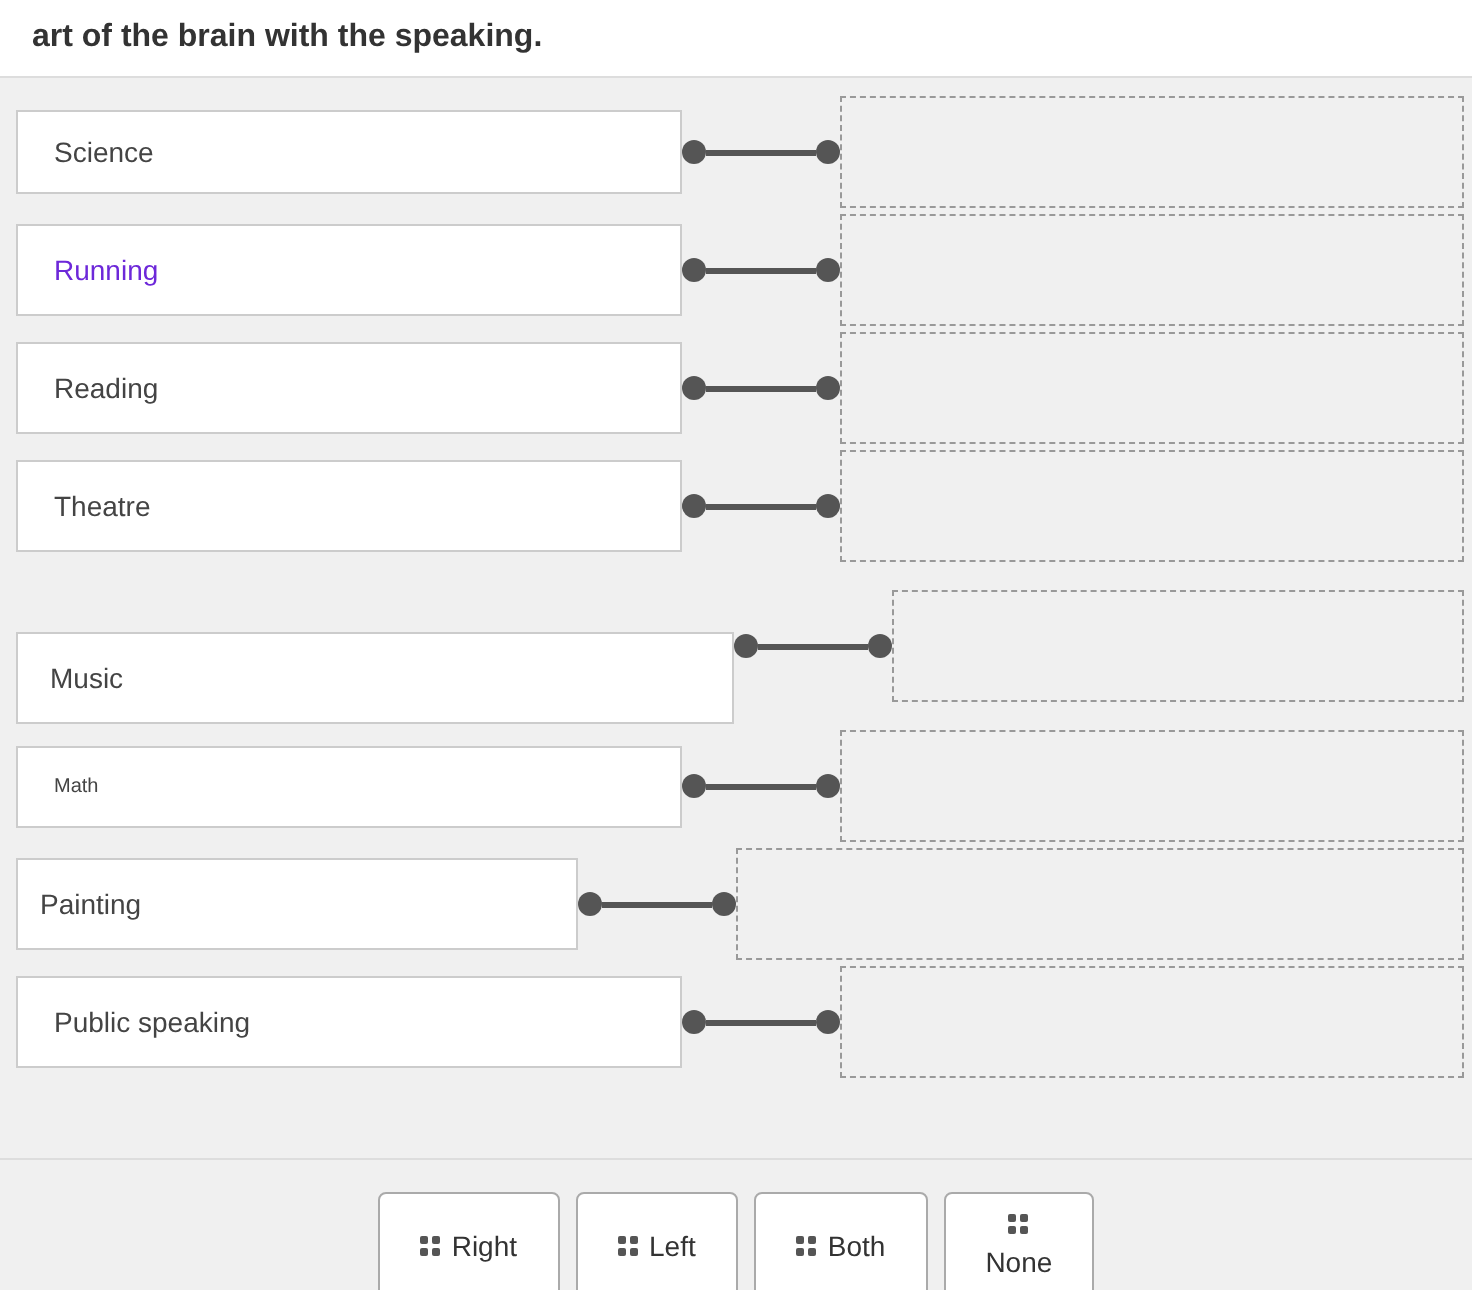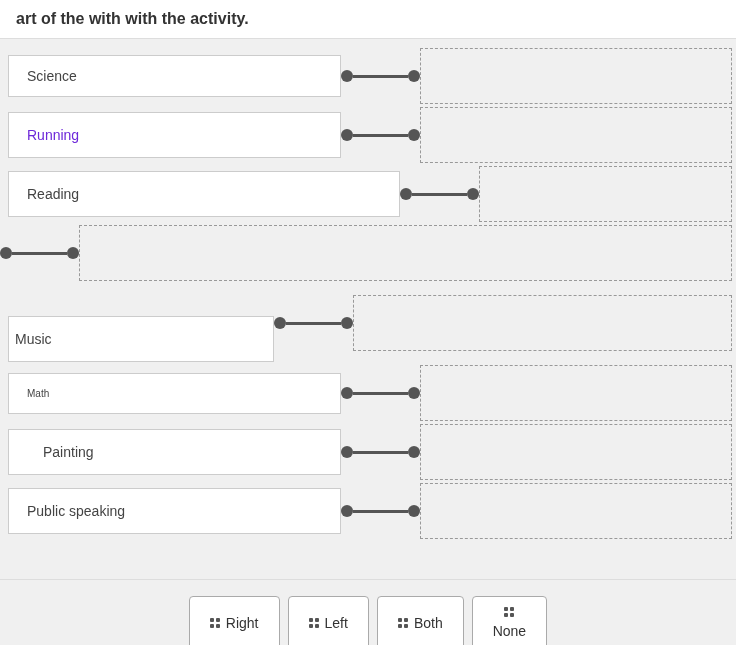--- a/index.html
+++ b/index.html
@@ -9,21 +9,21 @@
       width: 736px;
       min-height: 645px;
       overflow-x: hidden;
     }
   </style>
 </head>
 <body>
 
 <div>
   <div style="background:white; padding:10px 16px; border-bottom:1px solid #ddd;">
-    <span style="font-weight:bold; font-size:16px; color:#333;">art of the with with the activity.</span>
+    <span style="font-weight:bold; font-size:16px; color:#333;">art of the brain with the speaking.</span>
   </div>
 
   <div style="display:flex; background:#f0f0f0; min-height:540px;">
 
     <div style="flex:1; padding: 6px 0;">
 
       <div style="display:flex; align-items:center; margin: 3px 0;">
         <div style="background:white; border:1px solid #ccc; padding:12px 18px; width:333px; margin-left:8px; font-size:14px; color:#444; flex-shrink:0;">
           <span>Science</span>
         </div>
@@ -41,42 +41,45 @@
         </div>
         <div style="display:flex; align-items:center;">
           <div style="width:12px;height:12px;background:#555;border-radius:50%;"></div>
           <div style="height:3px;width:55px;background:#555;"></div>
           <div style="width:12px;height:12px;background:#555;border-radius:50%;"></div>
         </div>
         <div style="border:1.5px dashed #999; flex:1; height:56px; margin-right:4px;"></div>
       </div>
 
       <div style="display:flex; align-items:center; margin: 3px 0;">
-        <div style="background:white; border:1px solid #ccc; padding:14px 18px; width:392px; margin-left:8px; font-size:14px; color:#444; flex-shrink:0;">
+        <div style="background:white; border:1px solid #ccc; padding:14px 18px; width:333px; margin-left:8px; font-size:14px; color:#444; flex-shrink:0;">
           <span>Reading</span>
         </div>
         <div style="display:flex; align-items:center;">
           <div style="width:12px;height:12px;background:#555;border-radius:50%;"></div>
           <div style="height:3px;width:55px;background:#555;"></div>
           <div style="width:12px;height:12px;background:#555;border-radius:50%;"></div>
         </div>
         <div style="border:1.5px dashed #999; flex:1; height:56px; margin-right:4px;"></div>
       </div>
 
       <div style="display:flex; align-items:center; margin: 3px 0;">
+        <div style="background:white; border:1px solid #ccc; padding:14px 18px; width:333px; margin-left:8px; font-size:14px; color:#444; flex-shrink:0;">
+          <span>Theatre</span>
+        </div>
         <div style="display:flex; align-items:center;">
           <div style="width:12px;height:12px;background:#555;border-radius:50%;"></div>
           <div style="height:3px;width:55px;background:#555;"></div>
           <div style="width:12px;height:12px;background:#555;border-radius:50%;"></div>
         </div>
         <div style="border:1.5px dashed #999; flex:1; height:56px; margin-right:4px;"></div>
       </div>
 
       <div style="display:flex; align-items:center; margin: 3px 0;">
-        <div style="background:white; border:1px solid #ccc; padding:14px 6px; width:266px; margin-left:8px; font-size:14px; color:#444; flex-shrink:0;margin-top:32px;">
+        <div style="background:white; border:1px solid #ccc; padding:14px 16px; width:359px; margin-left:8px; font-size:14px; color:#444; flex-shrink:0;margin-top:32px;">
           <span>Music</span>
         </div>
         <div style="display:flex; align-items:center;">
           <div style="width:12px;height:12px;background:#555;border-radius:50%;"></div>
           <div style="height:3px;width:55px;background:#555;"></div>
           <div style="width:12px;height:12px;background:#555;border-radius:50%;"></div>
         </div>
         <div style="border:1.5px dashed #999; flex:1; height:56px; margin-right:4px;"></div>
       </div>
 
@@ -86,21 +89,21 @@
         </div>
         <div style="display:flex; align-items:center;">
           <div style="width:12px;height:12px;background:#555;border-radius:50%;"></div>
           <div style="height:3px;width:55px;background:#555;"></div>
           <div style="width:12px;height:12px;background:#555;border-radius:50%;"></div>
         </div>
         <div style="border:1.5px dashed #999; flex:1; height:56px; margin-right:4px;"></div>
       </div>
 
       <div style="display:flex; align-items:center; margin: 3px 0;">
-        <div style="background:white; border:1px solid #ccc; padding:14px 34px; width:333px; margin-left:8px; font-size:14px; color:#444; flex-shrink:0;">
+        <div style="background:white; border:1px solid #ccc; padding:14px 11px; width:281px; margin-left:8px; font-size:14px; color:#444; flex-shrink:0;">
           <span>Painting</span>
         </div>
         <div style="display:flex; align-items:center;">
           <div style="width:12px;height:12px;background:#555;border-radius:50%;"></div>
           <div style="height:3px;width:55px;background:#555;"></div>
           <div style="width:12px;height:12px;background:#555;border-radius:50%;"></div>
         </div>
         <div style="border:1.5px dashed #999; flex:1; height:56px; margin-right:4px;"></div>
       </div>
 

